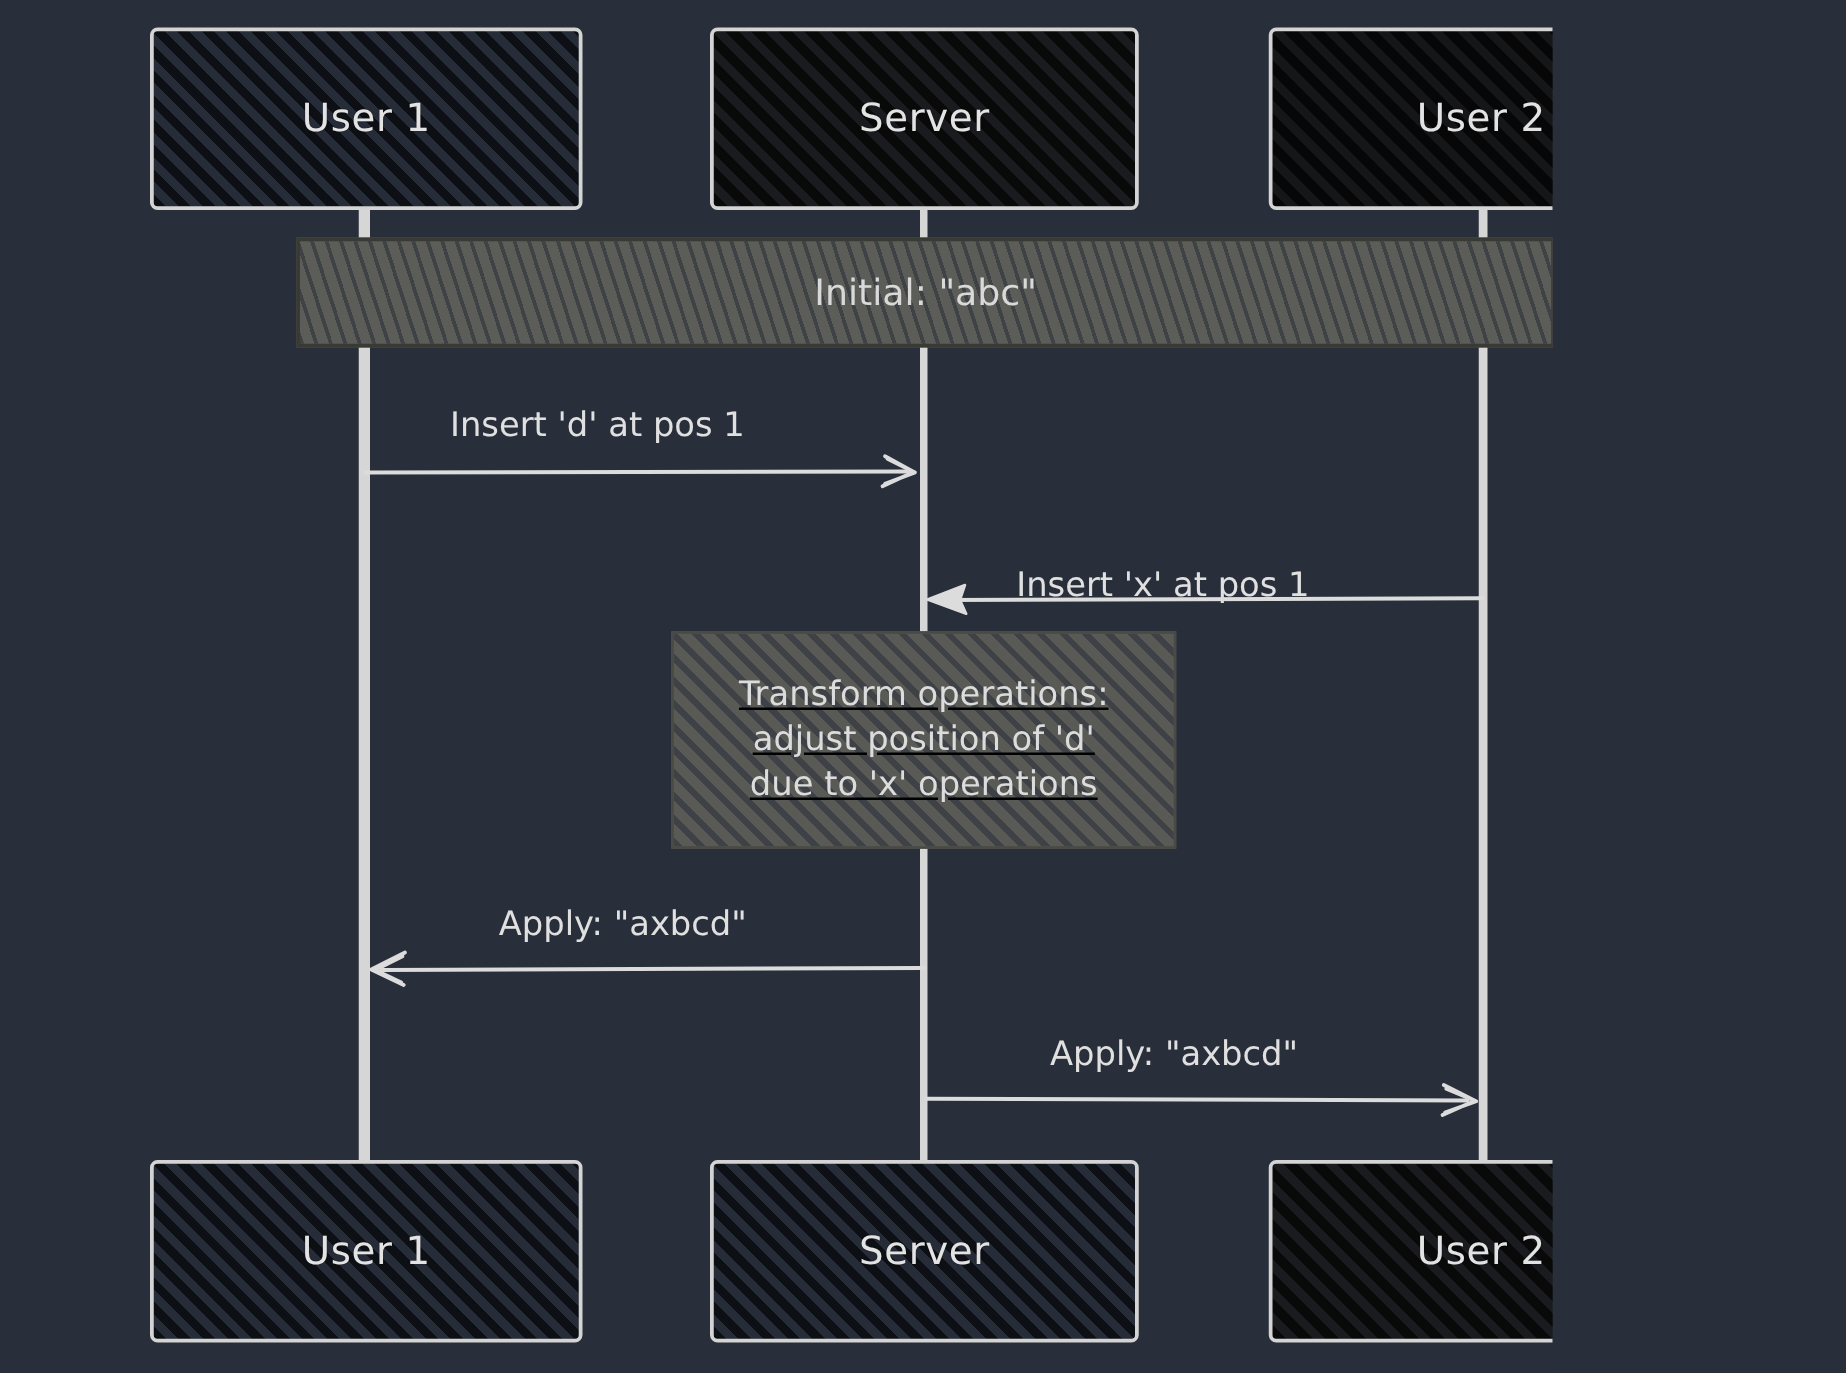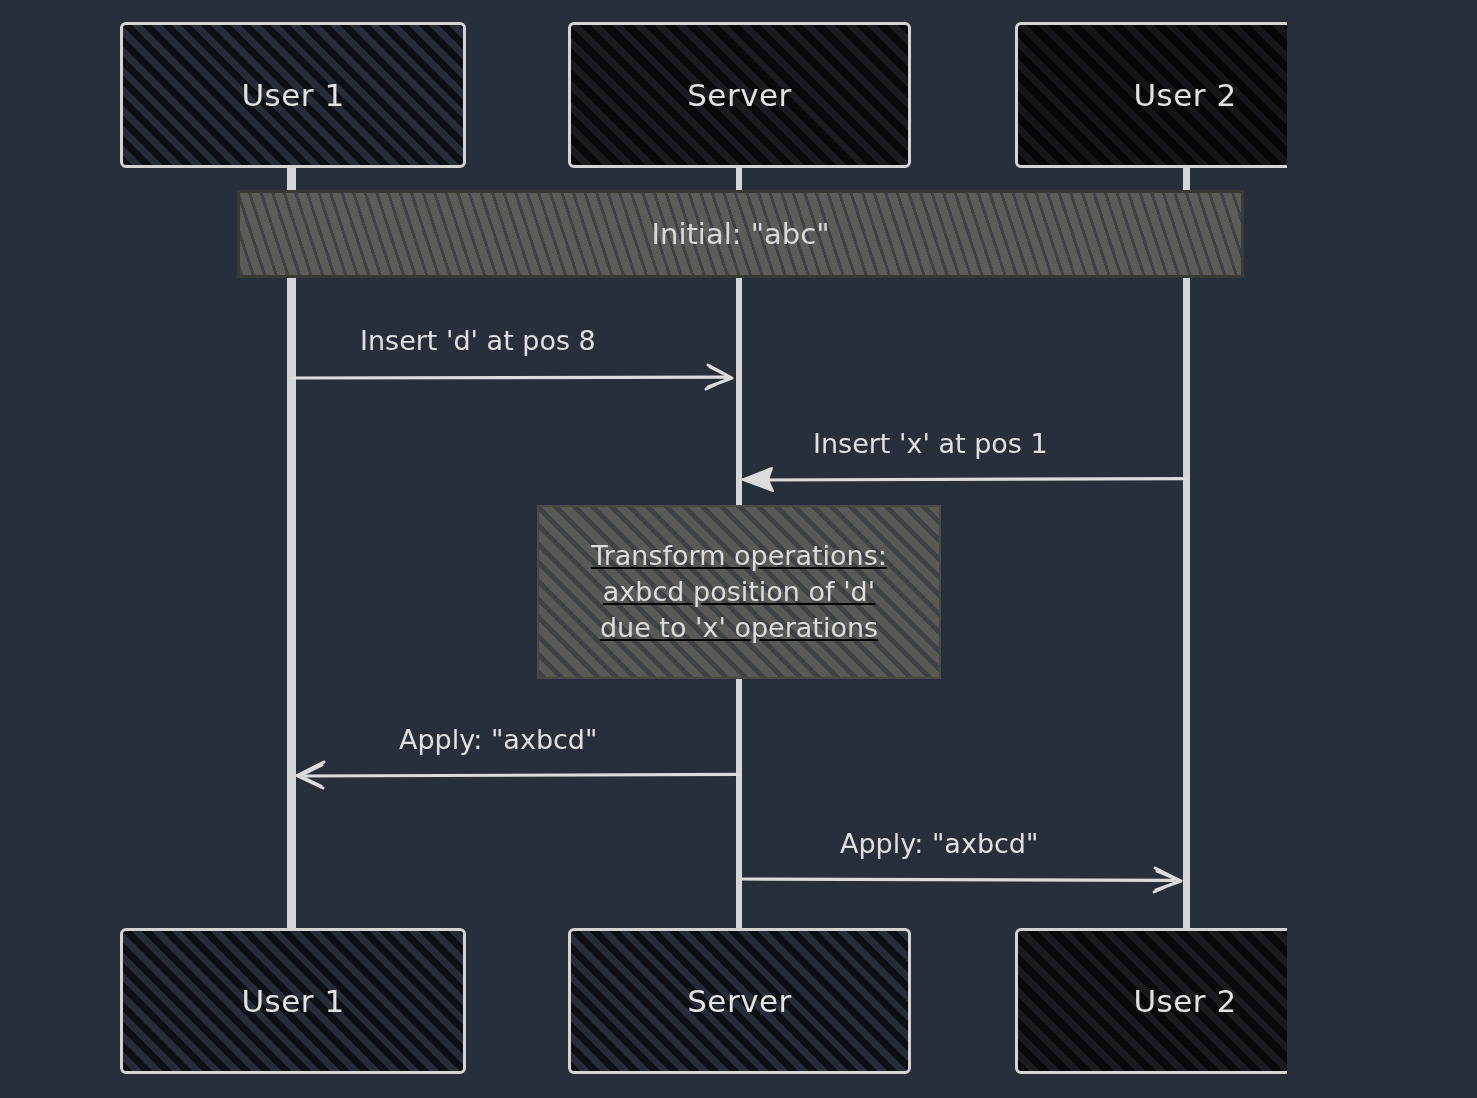--- a/index.html
+++ b/index.html
@@ -8,21 +8,20 @@
     padding: 0;
     background: #282e3a;
   }
   #canvas {
     position: relative;
     width: 1242px;
     height: 1098px;
     background: #282e3a;
     overflow: hidden;
     font-family: "DejaVu Sans", sans-serif;
-    padding-left: 45px;
   }
 
   
   .participant {
     position: absolute;
     box-sizing: border-box;
     border: 3px solid #d4d4d4;
     border-radius: 6px;
     display: flex;
     align-items: center;
@@ -153,35 +152,35 @@
   </div>
 
   <div class="participant darker" style="left:1015px; top:22px; width:340px; height:146px;">
     <span class="participant-label">User 2</span>
   </div>
 
   <div class="banner" style="left:237px; top:190px; width:1007px; height:88px;">
     <span class="banner-text">Initial: "abc"</span>
   </div>
 
-  <div class="msg-label" style="left:360px; top:325px;">Insert 'd' at pos 8</div>
+  <div class="msg-label" style="left:360px; top:325px;">Insert 'd' at pos 1</div>
   <svg class="msg-svg" style="left:291px; top:357px;" width="450" height="42" viewBox="0 0 450 42">
     <path d="M1,21 L436,20.2" stroke="#dcdcdc" stroke-width="3.2" fill="none" stroke-linecap="round"></path>
     <path d="M417,8 L440,20.5 L415,32 M419,10 L441,21 L417,30" stroke="#dcdcdc" stroke-width="3" fill="none" stroke-linejoin="round" stroke-linecap="round"></path>
   </svg>
 
-  <div class="msg-label" style="left:813px; top:428px;">Insert 'x' at pos 1</div>
+  <div class="msg-label" style="left:813px; top:453px;">Insert 'x' at pos 1</div>
   <svg class="msg-svg" style="left:742px; top:459px;" width="448" height="42" viewBox="0 0 448 42">
     <path d="M14,21 L444,19.6" stroke="#dcdcdc" stroke-width="3.2" fill="none" stroke-linecap="round"></path>
     <path d="M0,20.6 L30,9 L26,21 L31,32 Z" fill="#dcdcdc" stroke="#dcdcdc" stroke-width="2" stroke-linejoin="round"></path>
   </svg>
 
   <div class="note" style="left:537px; top:505px; width:404px; height:174px;">
     <div class="note-line">Transform operations:</div>
-    <div class="note-line">axbcd position of 'd'</div>
+    <div class="note-line">adjust position of 'd'</div>
     <div class="note-line">due to 'x' operations</div>
   </div>
 
   <div class="msg-label" style="left:399px; top:724px;">Apply: "axbcd"</div>
   <svg class="msg-svg" style="left:293px; top:755px;" width="450" height="42" viewBox="0 0 450 42">
     <path d="M12,21 L447,19.4" stroke="#dcdcdc" stroke-width="3.2" fill="none" stroke-linecap="round"></path>
     <path d="M31,7 L4,20.6 L30,33 M29,10 L7,21 L28,31" stroke="#dcdcdc" stroke-width="3" fill="none" stroke-linejoin="round" stroke-linecap="round"></path>
   </svg>
 
   <div class="msg-label" style="left:840px; top:828px;">Apply: "axbcd"</div>

